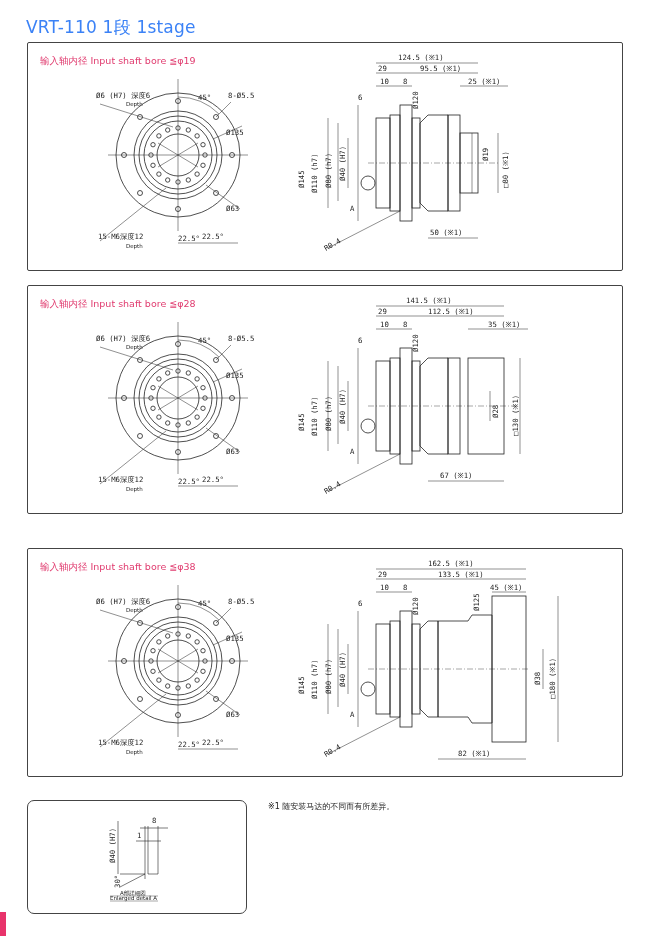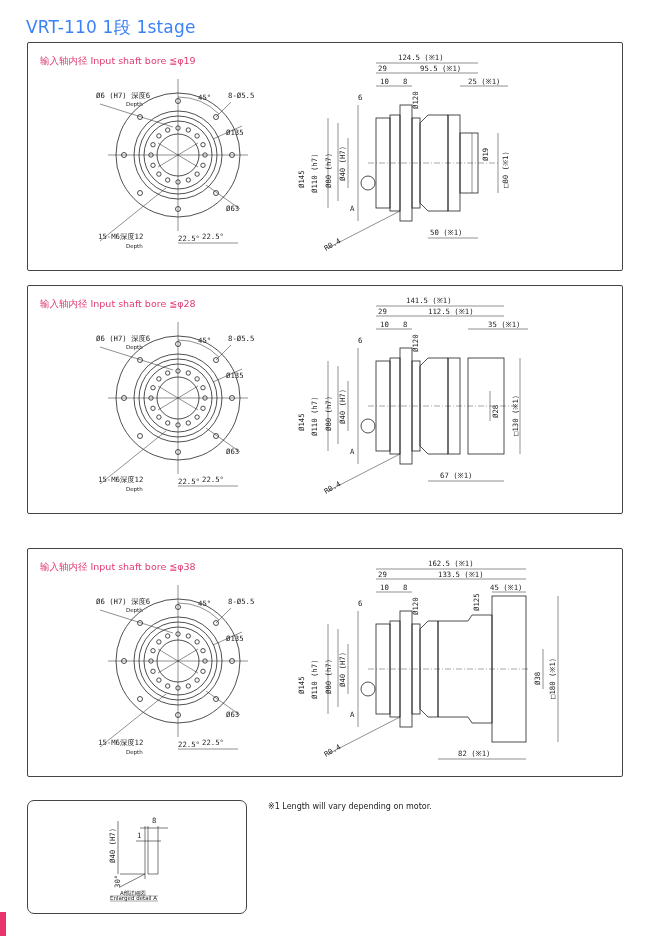--- a/index.html
+++ b/index.html
@@ -346,16 +346,16 @@
     <text class="dim" x="124" y="22">8</text>
     <text class="dim" x="109" y="37">1</text>
     <text class="dim" transform="translate(87,62) rotate(-90)">Ø40 (H7)</text>
     <text class="dim" transform="translate(92,87) rotate(-90)">30°</text>
     <text class="small" x="92" y="94">A部詳細図</text>
     <text class="small" x="82" y="99">Enlarged detail A</text>
   </svg>
 </div>
 
 <div class="notes">
-  <div class="note-line">※1  Length will vary depending on motor.</div>
+  <div class="note-line">※1  随安装马达的不同而有所差异。</div>
 </div>
 
 <div class="page-tab"></div>
 
 </body></html>

